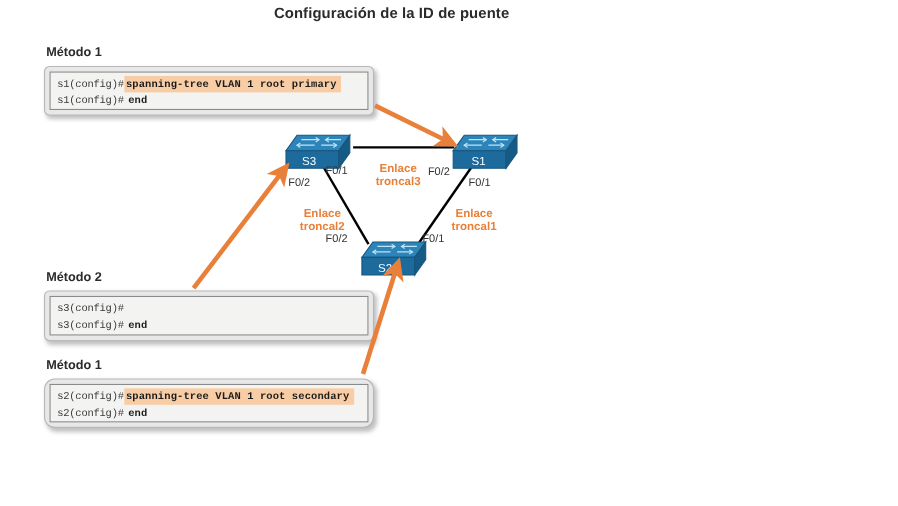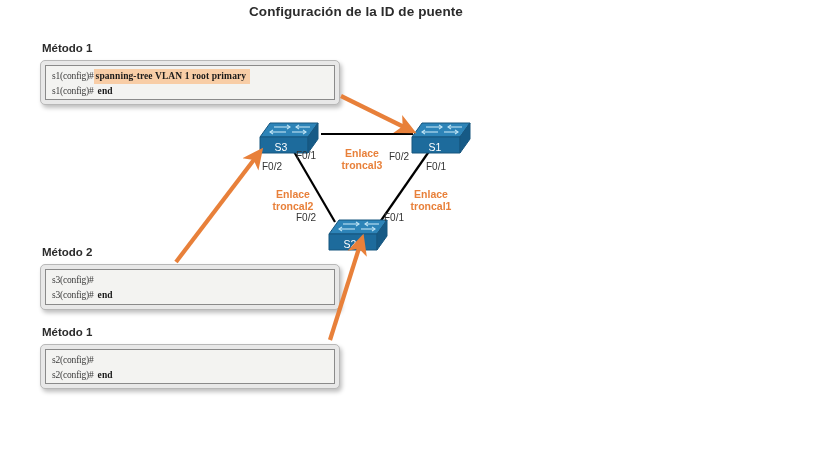--- a/index.html
+++ b/index.html
@@ -52,21 +52,21 @@
     background: #f3f3f1;
     border: 1px solid #8a8a8a;
     width: 100%;
     height: 100%;
     padding: 3px 0 3px 0;
   }
   .cli-line {
     display: flex;
     align-items: center;
     white-space: pre;
-    font-family: Liberation Serif, serif;
+    font-family: Liberation Mono, monospace;
     font-size: 9.5px;
     line-height: 15px;
     height: 15px;
   }
   .cli-prompt {
     color: #3a3a3a;
     padding-left: 6px;
     letter-spacing: -0.2px;
   }
   .cli-cmd {
@@ -155,24 +155,25 @@
     </div>
     <div class="cli-line">
       <span class="cli-prompt">s3(config)#</span>
       <span class="cli-cmd" style="padding-left:4px;">end</span>
     </div>
   </div>
 </div>
 
 <div class="method-label" style="left:42px; top:326px;">Método 1</div>
 
-<div class="cli-box" style="left:40px; top:344px; width:300px; height:45px;">
+<div class="cli-box" style="left:40px; top:344px; width:300px; height:45px;border-radius:10px;">
   <div class="cli-inner">
     <div class="cli-line">
       <span class="cli-prompt">s2(config)#</span>
+      <span class="hl-span cli-cmd">spanning-tree VLAN 1 root secondary</span>
     </div>
     <div class="cli-line">
       <span class="cli-prompt">s2(config)#</span>
       <span class="cli-cmd" style="padding-left:4px;">end</span>
     </div>
   </div>
 </div>
 
 <div id="topology">
 

